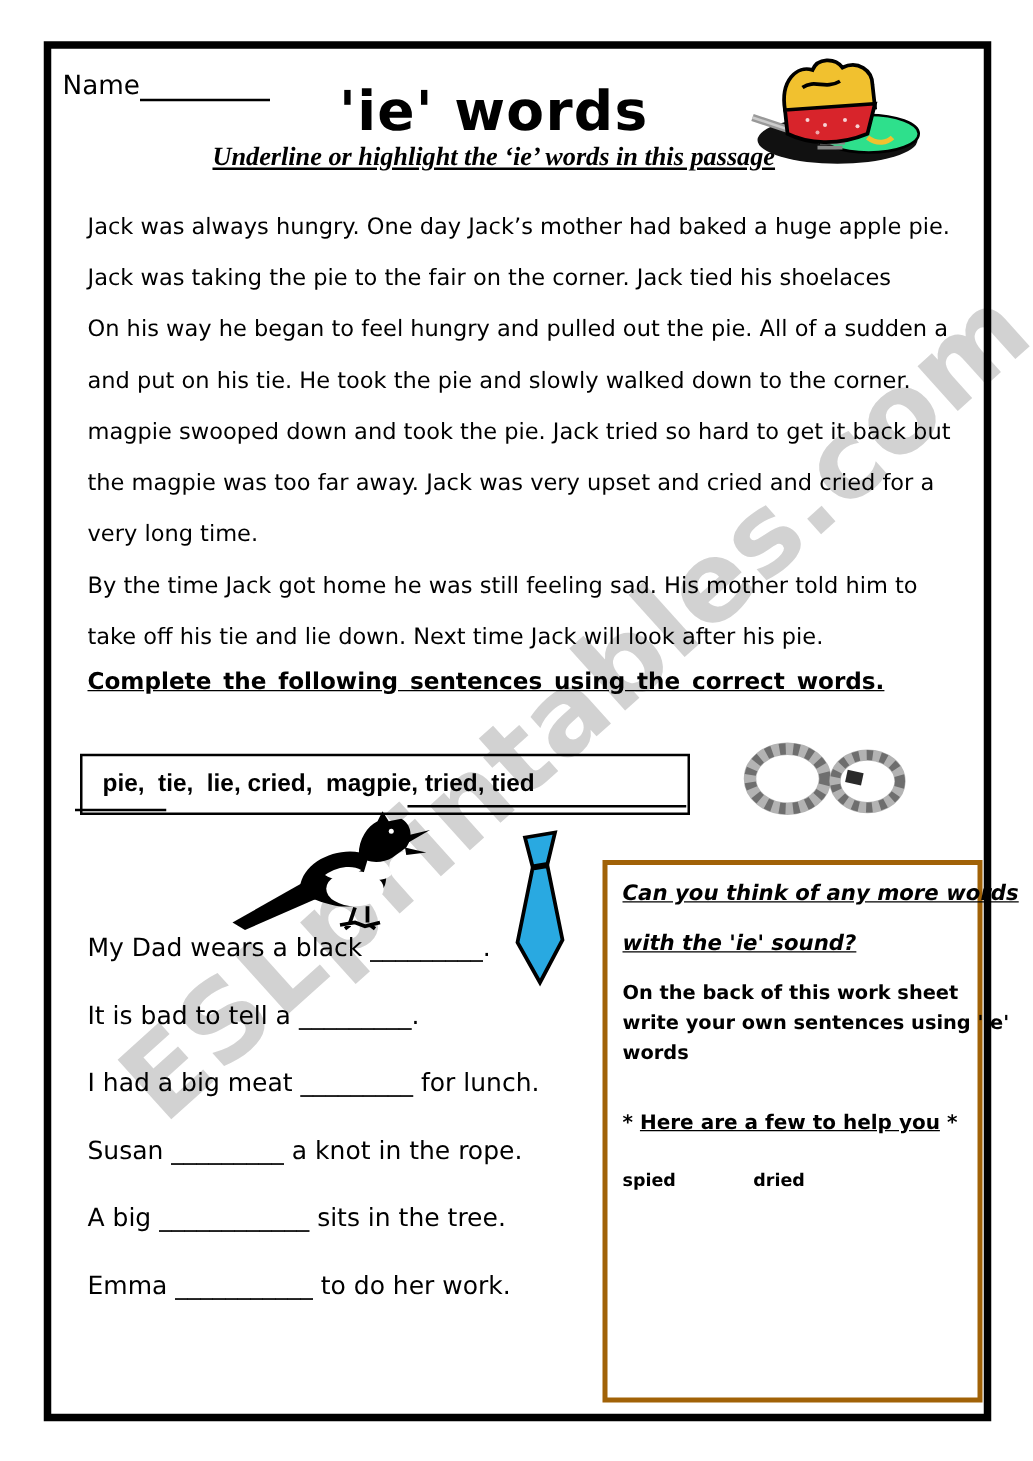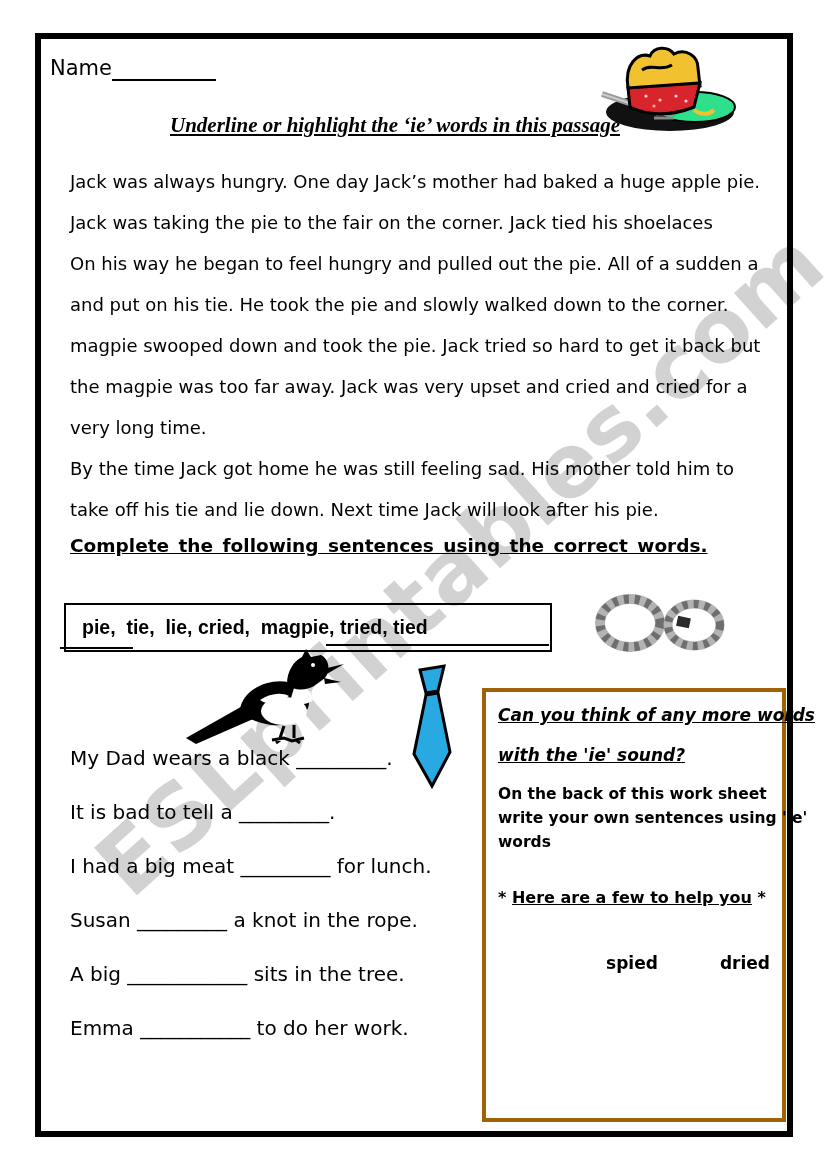--- a/index.html
+++ b/index.html
@@ -35,35 +35,36 @@
   .sentences{position:absolute;left:70px;top:731px;font-size:20px;}
   .sentence{height:54px;line-height:54px;white-space:nowrap;}
   .side-box{position:absolute;left:482px;top:688px;width:304px;height:434px;border:4px solid #a16207;
         box-sizing:border-box;padding:10px 12px;font-weight:bold;}
   .side-title{font-size:17px;font-style:italic;line-height:26px;margin-bottom:14px;white-space:nowrap;}
   .side-title span{text-decoration:underline;}
   .side-body{font-size:15.5px;line-height:24px;margin-top:4px;}
   .side-body div{white-space:nowrap;}
   .side-help{margin-top:34px;font-size:16px;white-space:nowrap;}
   .side-help .ul{text-decoration:underline;}
-  .side-examples{margin-top:46px;font-size:17px;display:flex;justify-content:flex-end;}
+  .side-examples{margin-top:30px;font-size:14px;display:flex;}
   .side-examples .ex2{margin-left:62px;}
 </style>
 </head>
 <body>
 
 <div class="page">
 
   <div class="watermark">ESLprintables.com</div>
 
   <div class="frame"></div>
 
   <div class="name-row">Name</div>
   <div class="name-line"></div>
 
+  <div class="title">'ie' words</div>
   <div class="subtitle">Underline or highlight the ‘ie’ words in this passage</div>
 
   <div class="clipart pie-art">
     <svg width="142" height="90" viewBox="0 0 142 90">
       <ellipse cx="72" cy="68" rx="64" ry="19" fill="#111"></ellipse>
       <ellipse cx="97" cy="63" rx="40" ry="15" fill="#2ee08c" stroke="#000" stroke-width="2"></ellipse>
       <path d="M4,50 L58,68" stroke="#999" stroke-width="6"></path>
       <path d="M4,50 L58,68" stroke="#ccc" stroke-width="2"></path>
       <path d="M56,62 L78,66 M58,70 L78,70 M56,74 L76,74" stroke="#888" stroke-width="3" fill="none"></path>
       <path d="M30,44 C26,20 40,8 52,12 C56,2 70,2 76,10 C88,4 100,12 100,24 L102,42 L32,50 Z" fill="#f1c12f" stroke="#000" stroke-width="3"></path>

